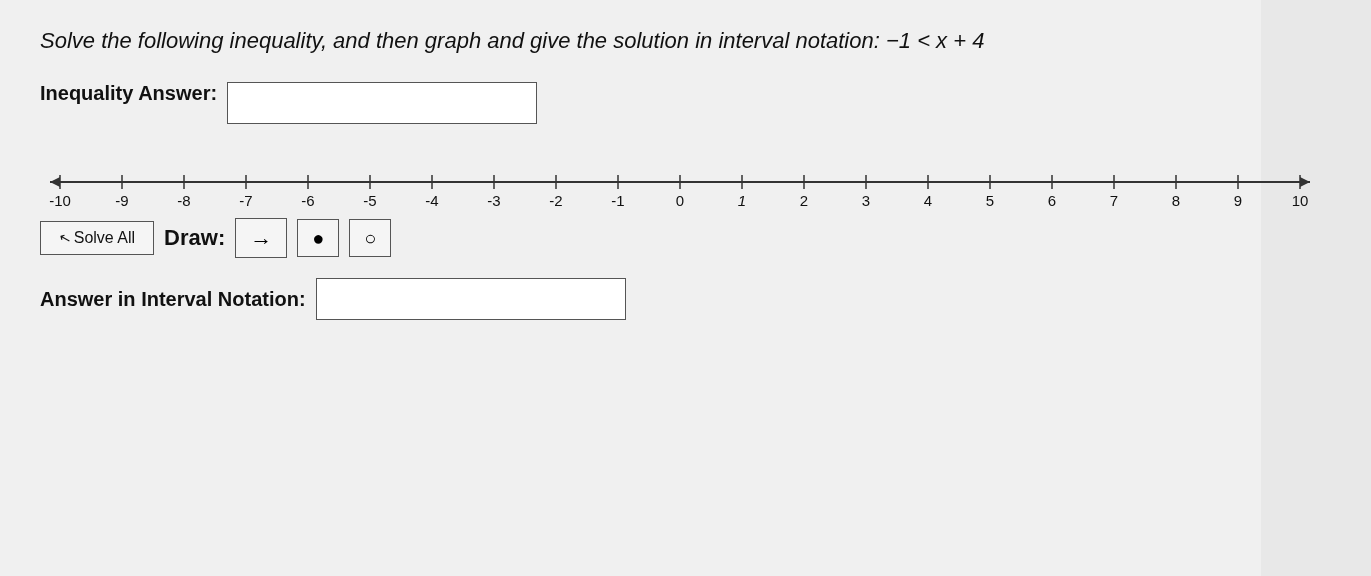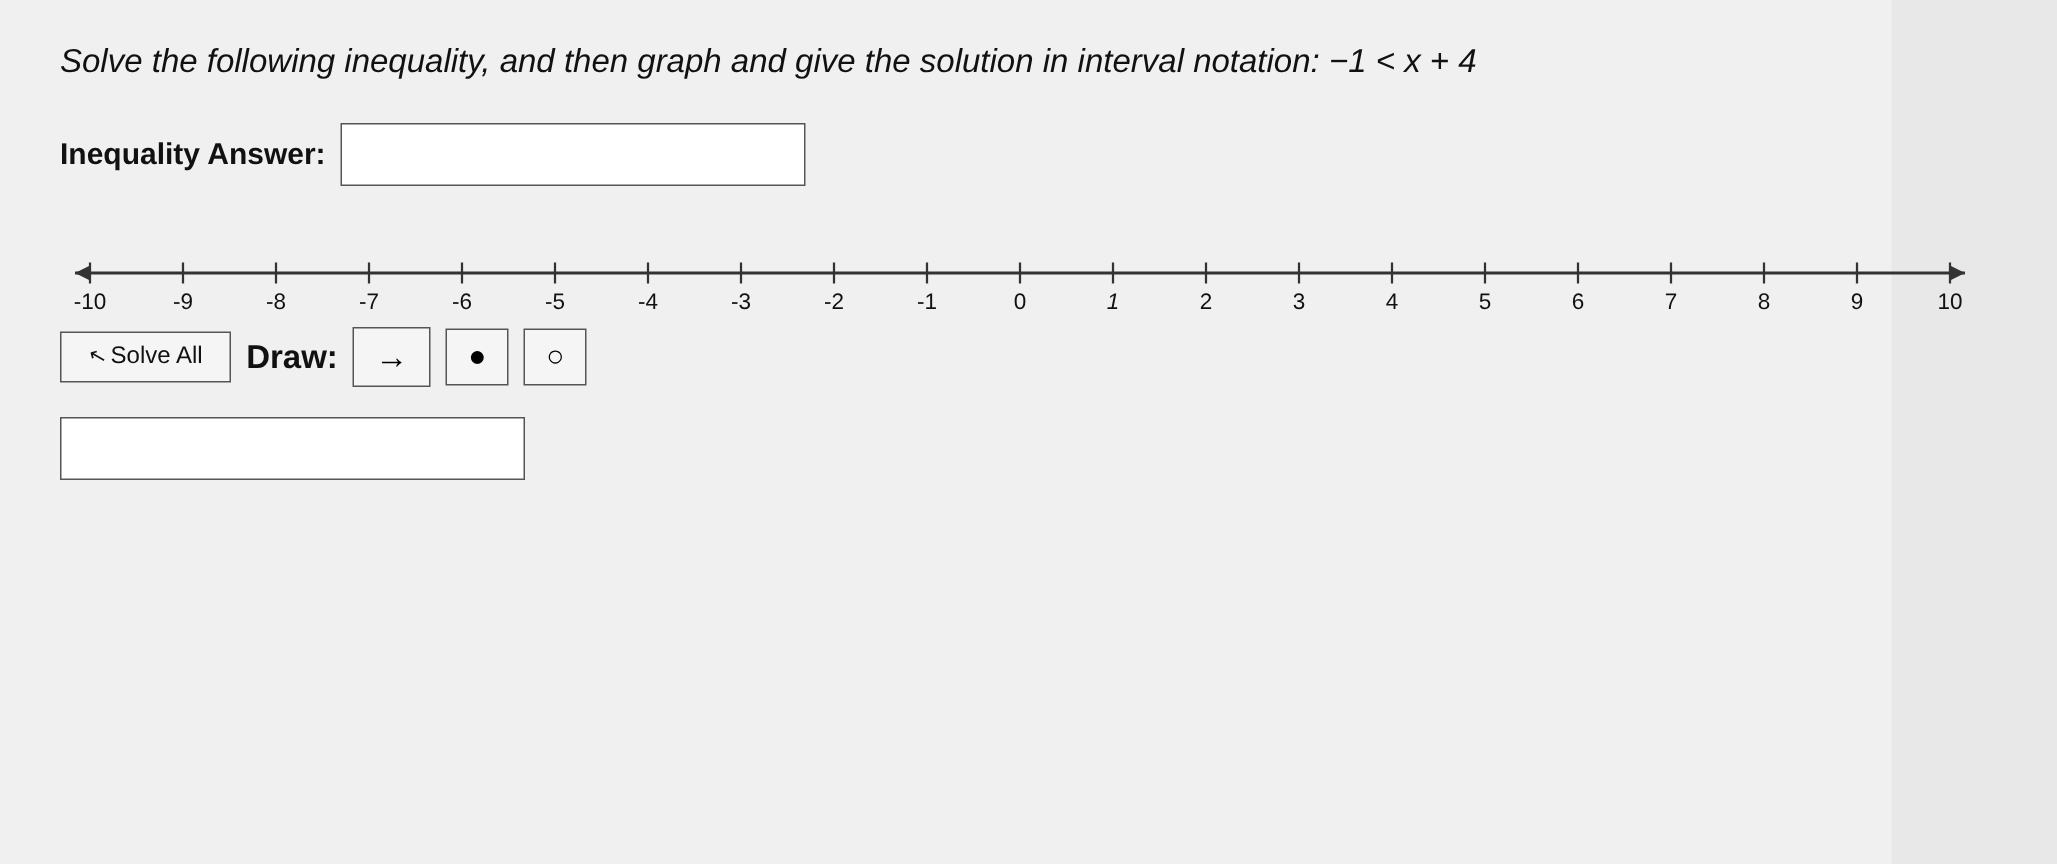--- a/index.html
+++ b/index.html
@@ -24,21 +24,21 @@
     .problem-statement {
       font-size: 22px;
       color: #111;
       margin-bottom: 28px;
       font-style: italic;
       font-weight: normal;
     }
 
     .inequality-row {
       display: flex;
-      align-items: center;
+      align-items: flex-start;
       margin-bottom: 36px;
       gap: 10px;
     }
 
     .inequality-label {
       font-size: 20px;
       font-weight: bold;
       color: #111;
       white-space: nowrap;
     }
@@ -259,16 +259,17 @@
       <button class="draw-dot-btn">
         <span style="font-size:20px;">●</span>
       </button>
       <button class="draw-circle-btn">
         <span style="font-size:20px;">○</span>
       </button>
     </div>
   </div>
 
   <div class="interval-row">
+    <span class="interval-label">Answer in Interval Notation:</span>
     <input class="interval-input" type="text" style="">
   </div>
 
 </div>
 
 </body></html>

